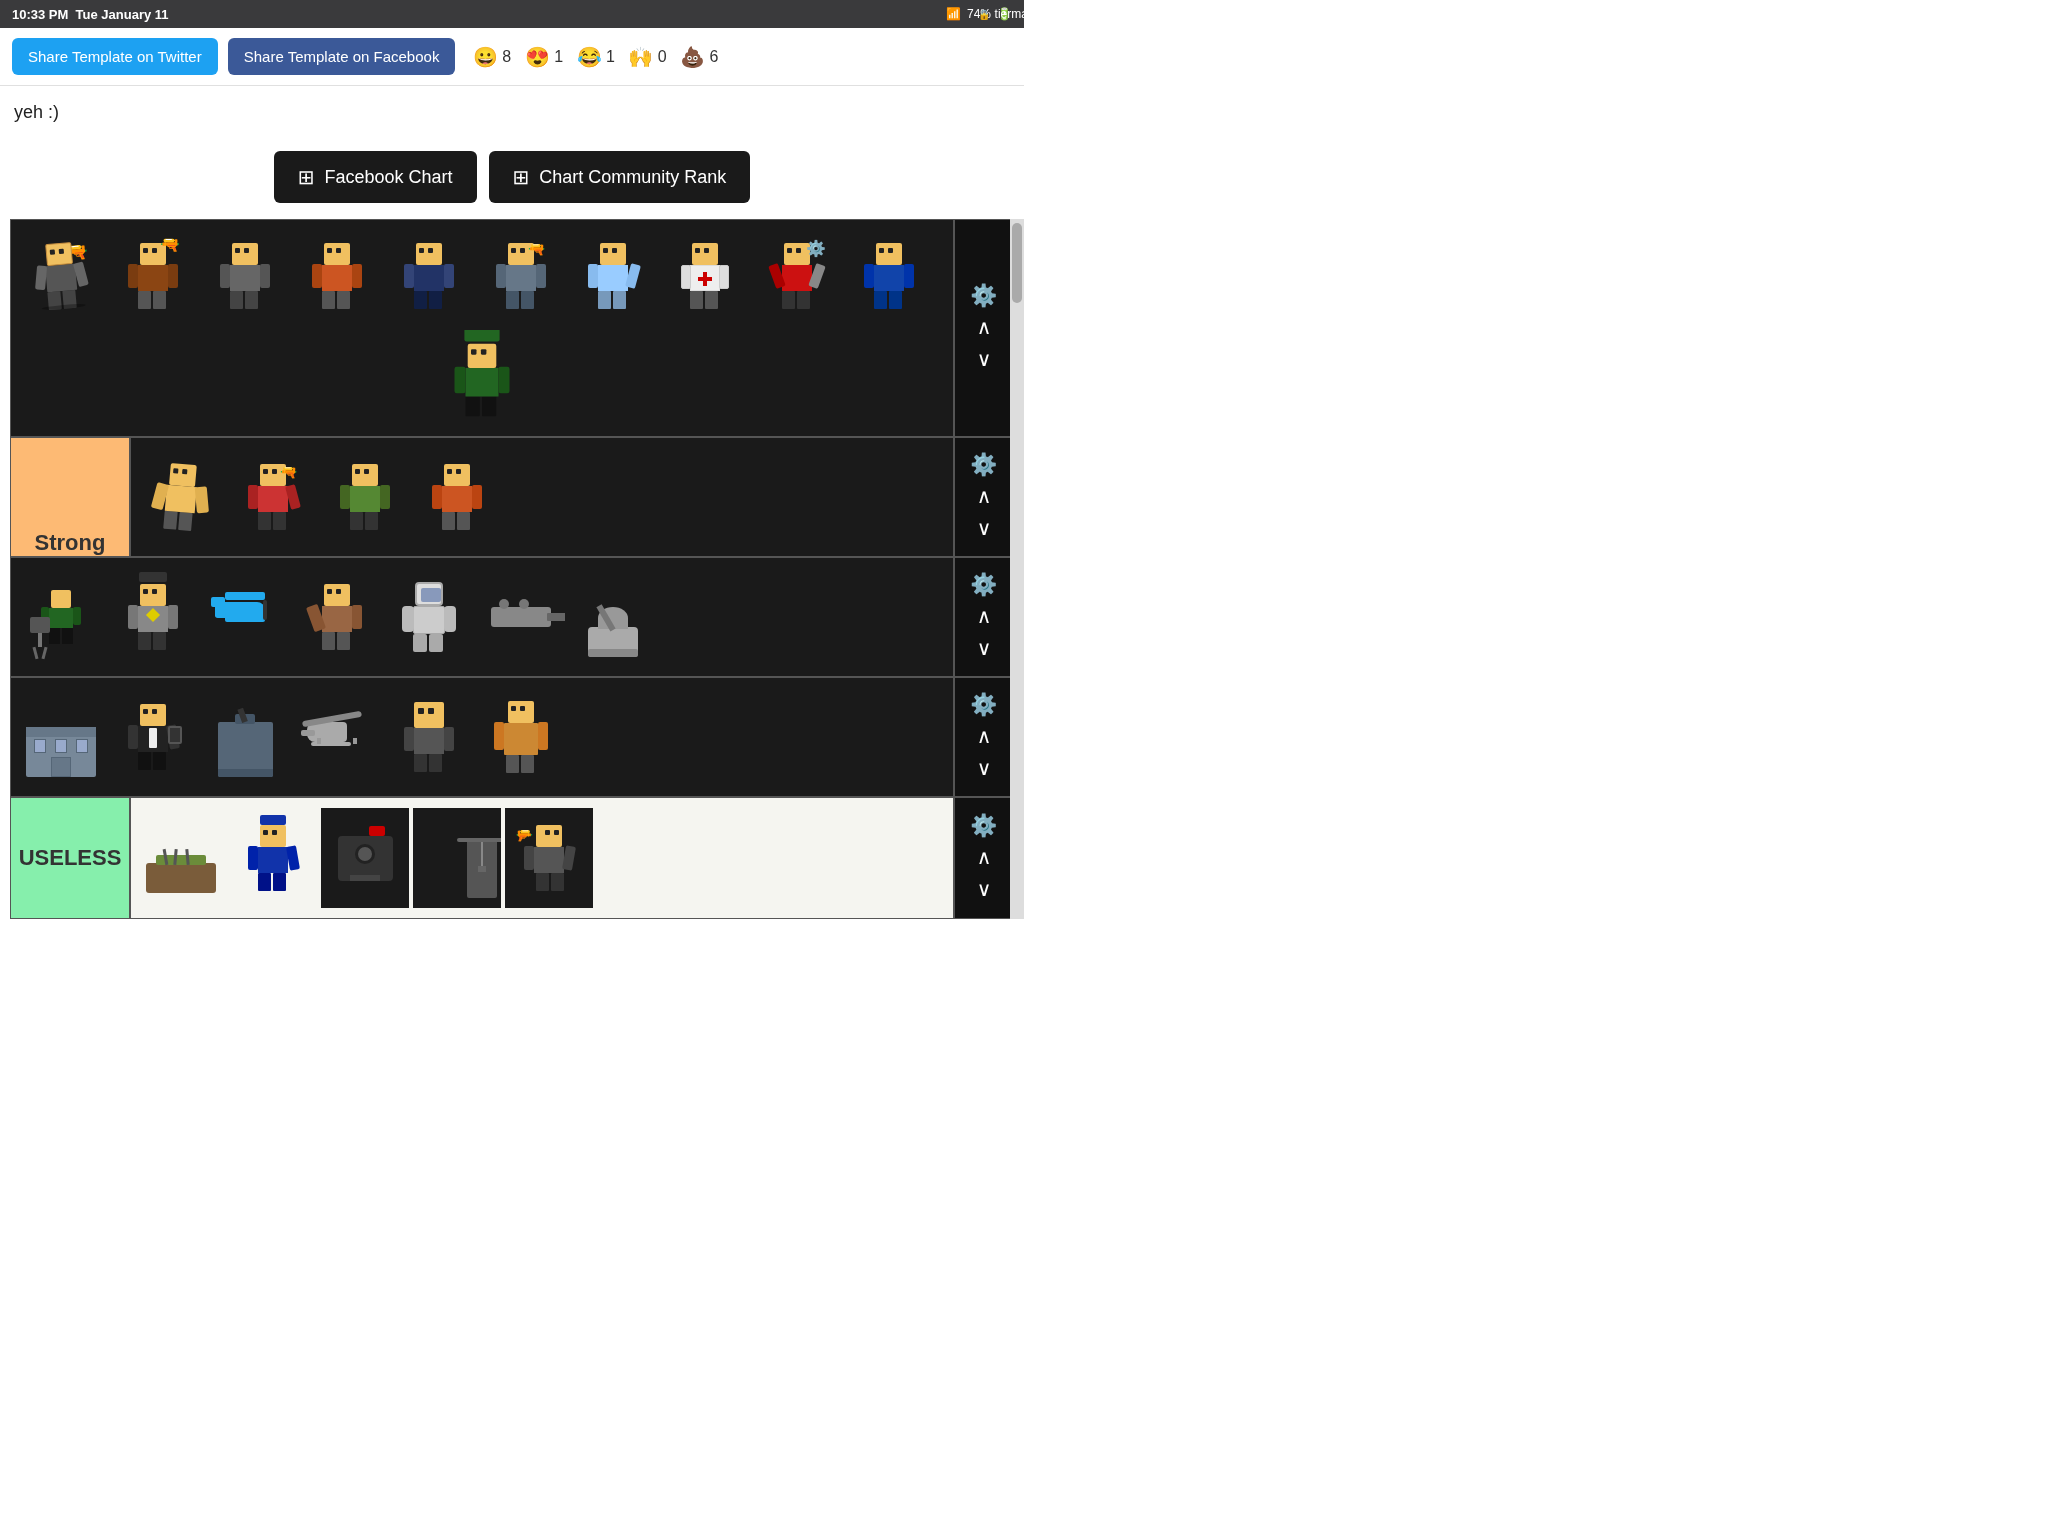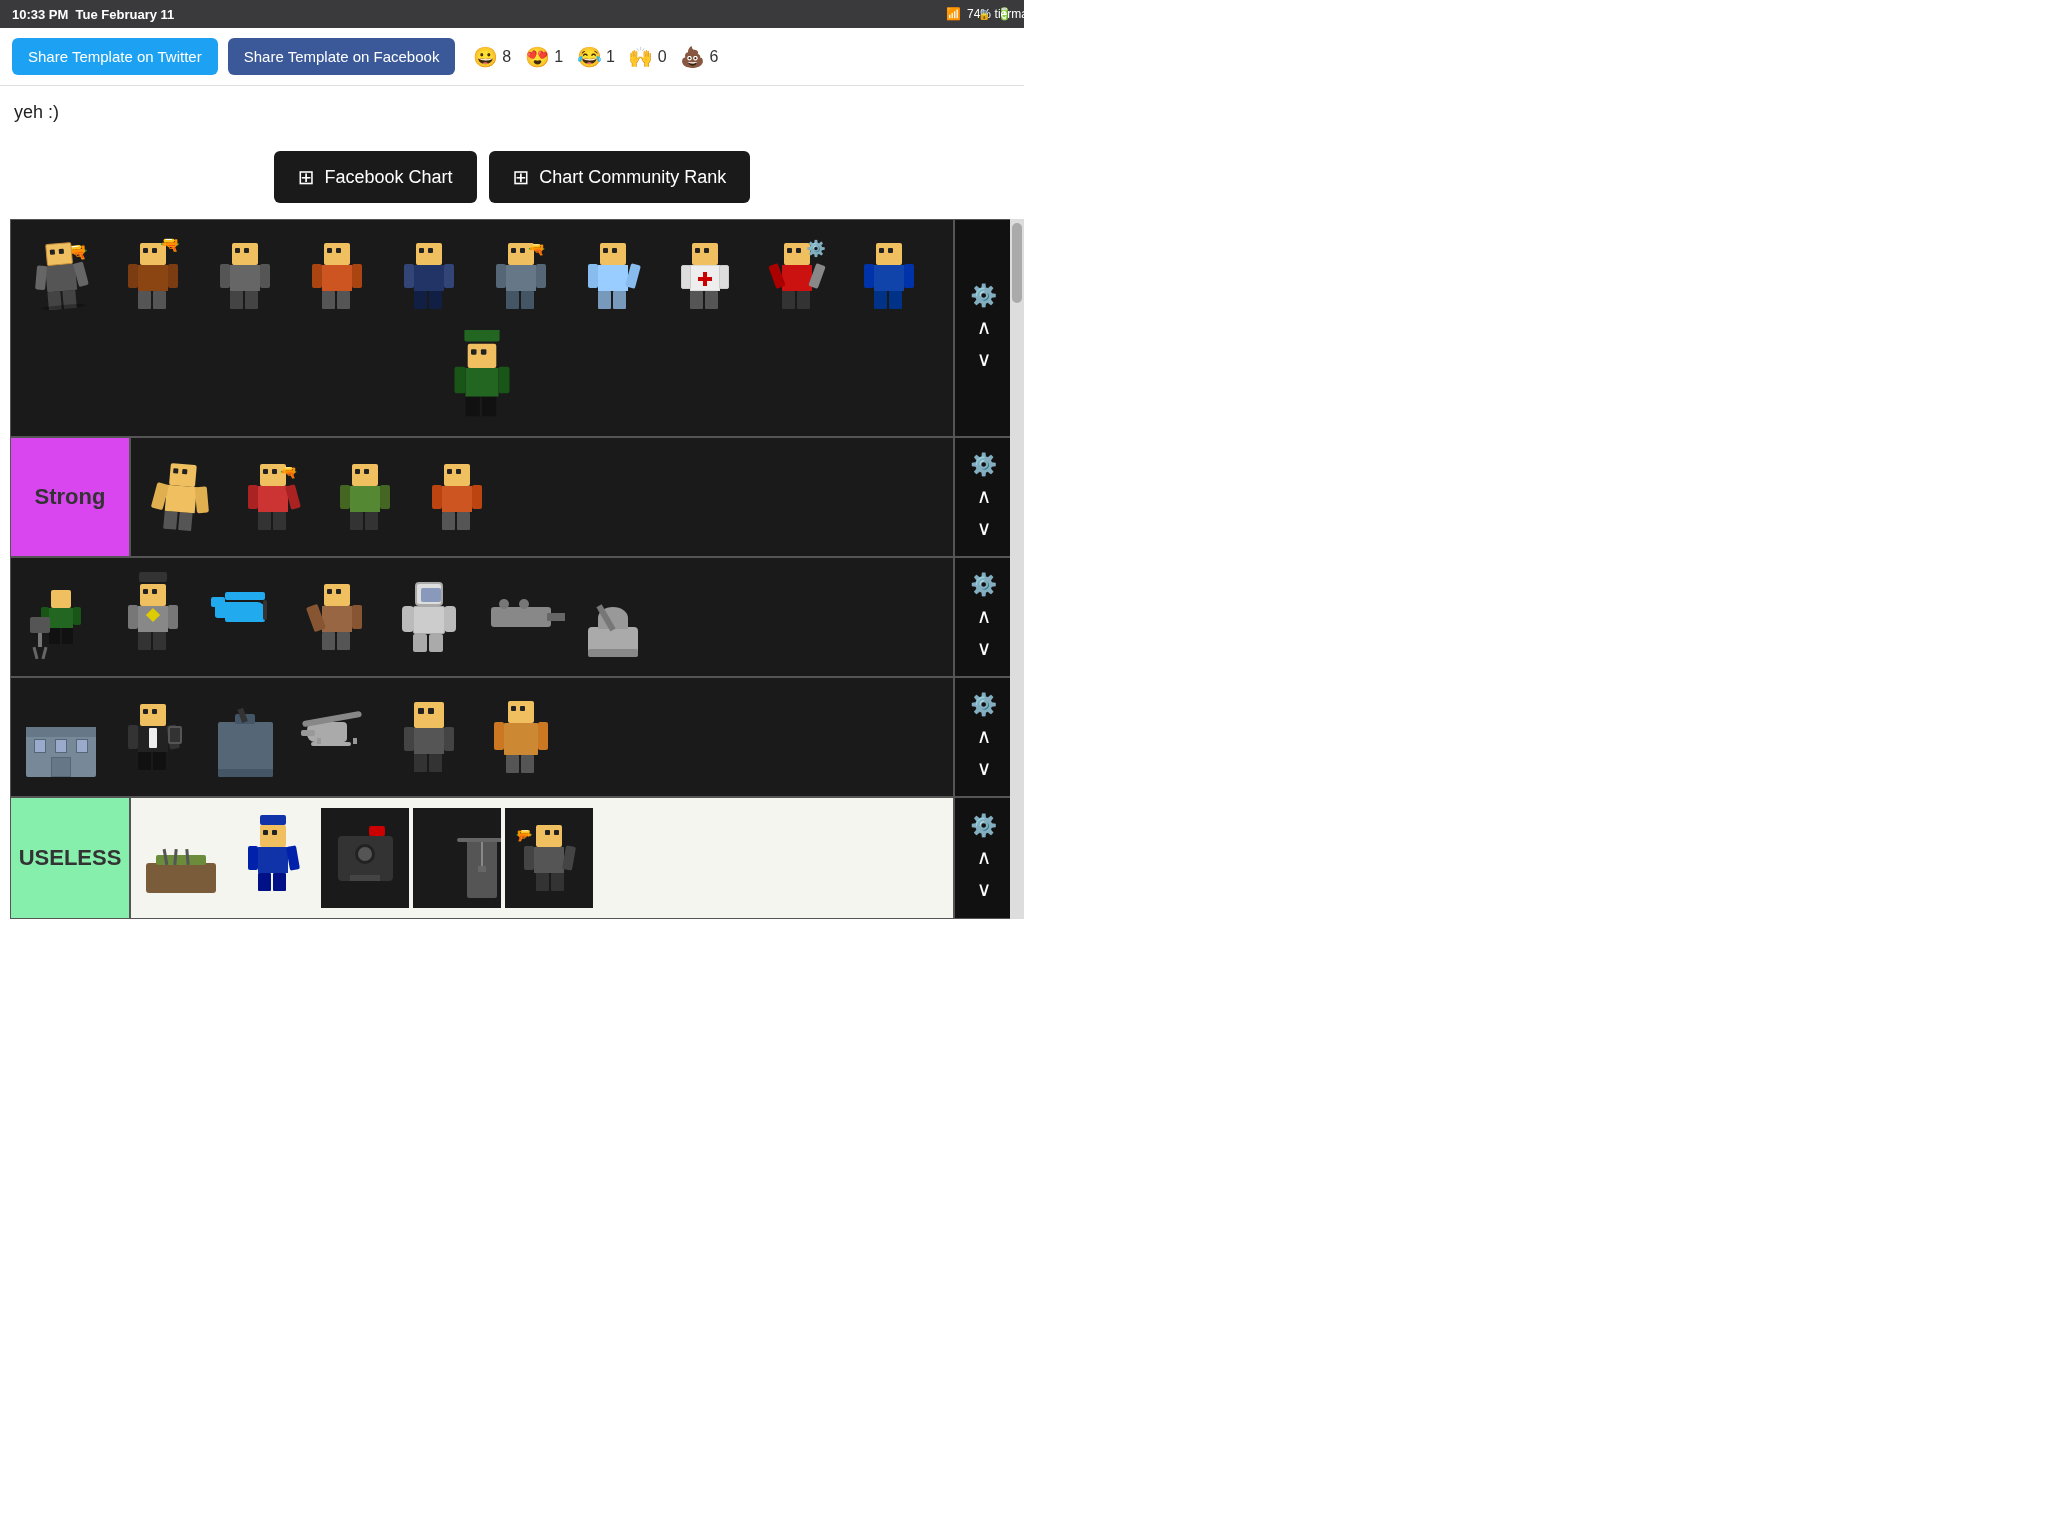--- a/index.html
+++ b/index.html
@@ -169,21 +169,21 @@
       padding: 2px 6px;
     }
     .gear-icon {
       color: white;
       font-size: 22px;
       cursor: pointer;
     }
 
     
     .tier-stronk { background: #f87171; }
-    .tier-strong { background: #d946ef; }
+    .tier-strong { background: #fdba74; align-items: flex-end; }
     .tier-idk { background: #fcd34d; }
     .tier-weak { background: #fde68a; }
     .tier-useless { background: #86efac; justify-content: center; }
 
     
     .item {
       width: 88px;
       height: 100px;
       display: flex;
       align-items: center;
@@ -243,21 +243,21 @@
     .tier-container {
       flex: 1;
       margin: 0 10px;
     }
   </style>
 </head>
 <body>
 
 <div class="status-bar">
   <div class="status-left">
-    <span>10:33 PM</span>&nbsp;&nbsp;<span>Tue February 11</span>
+    <span>10:33 PM</span>&nbsp;&nbsp;<span>Tue January 11</span>
   </div>
   <div class="status-center">
     <span class="lock-icon">🔒</span>
     <span>tiermaker.com</span>
   </div>
   <div class="status-right">
     <span>📶</span>
     <span>74%</span>
     <span>🔋</span>
   </div>

